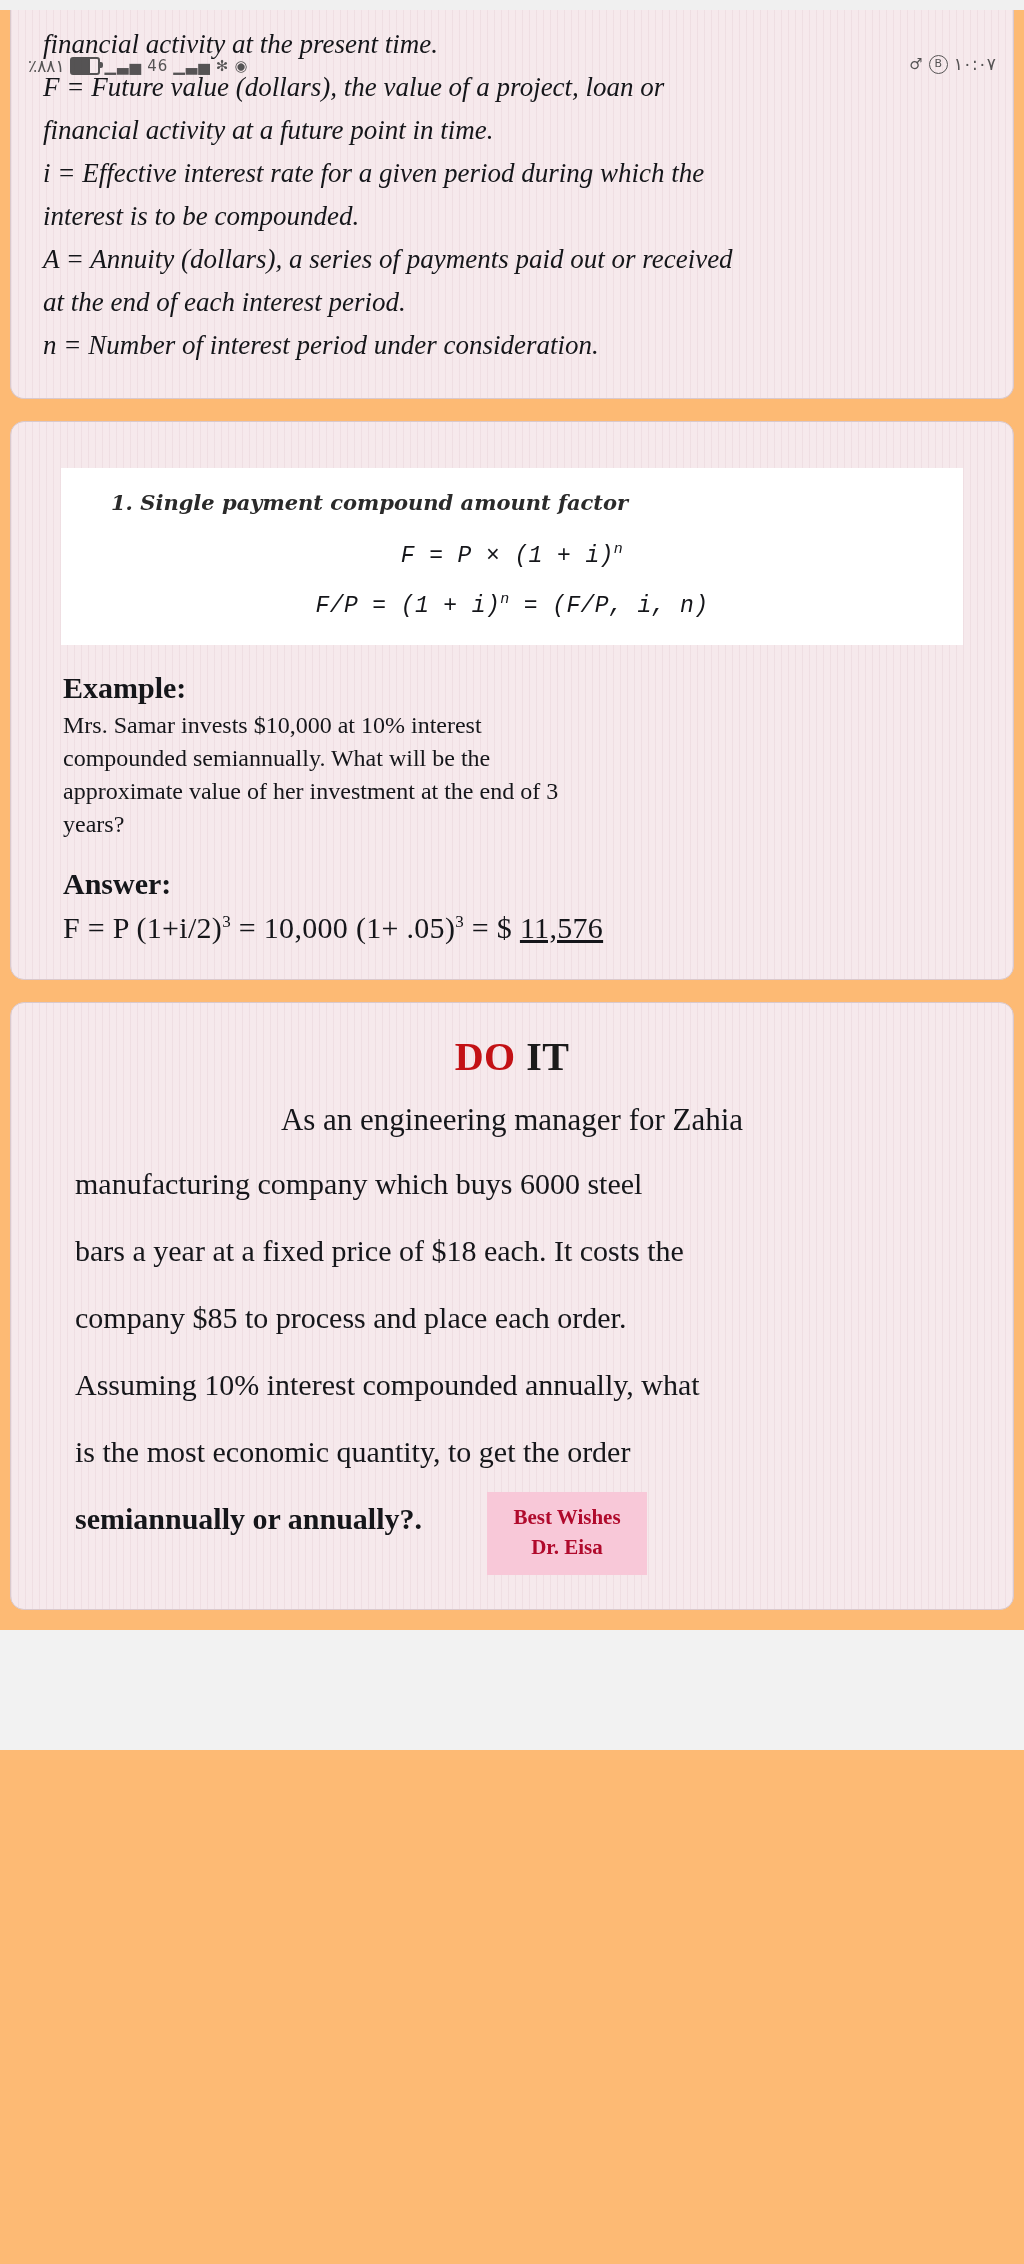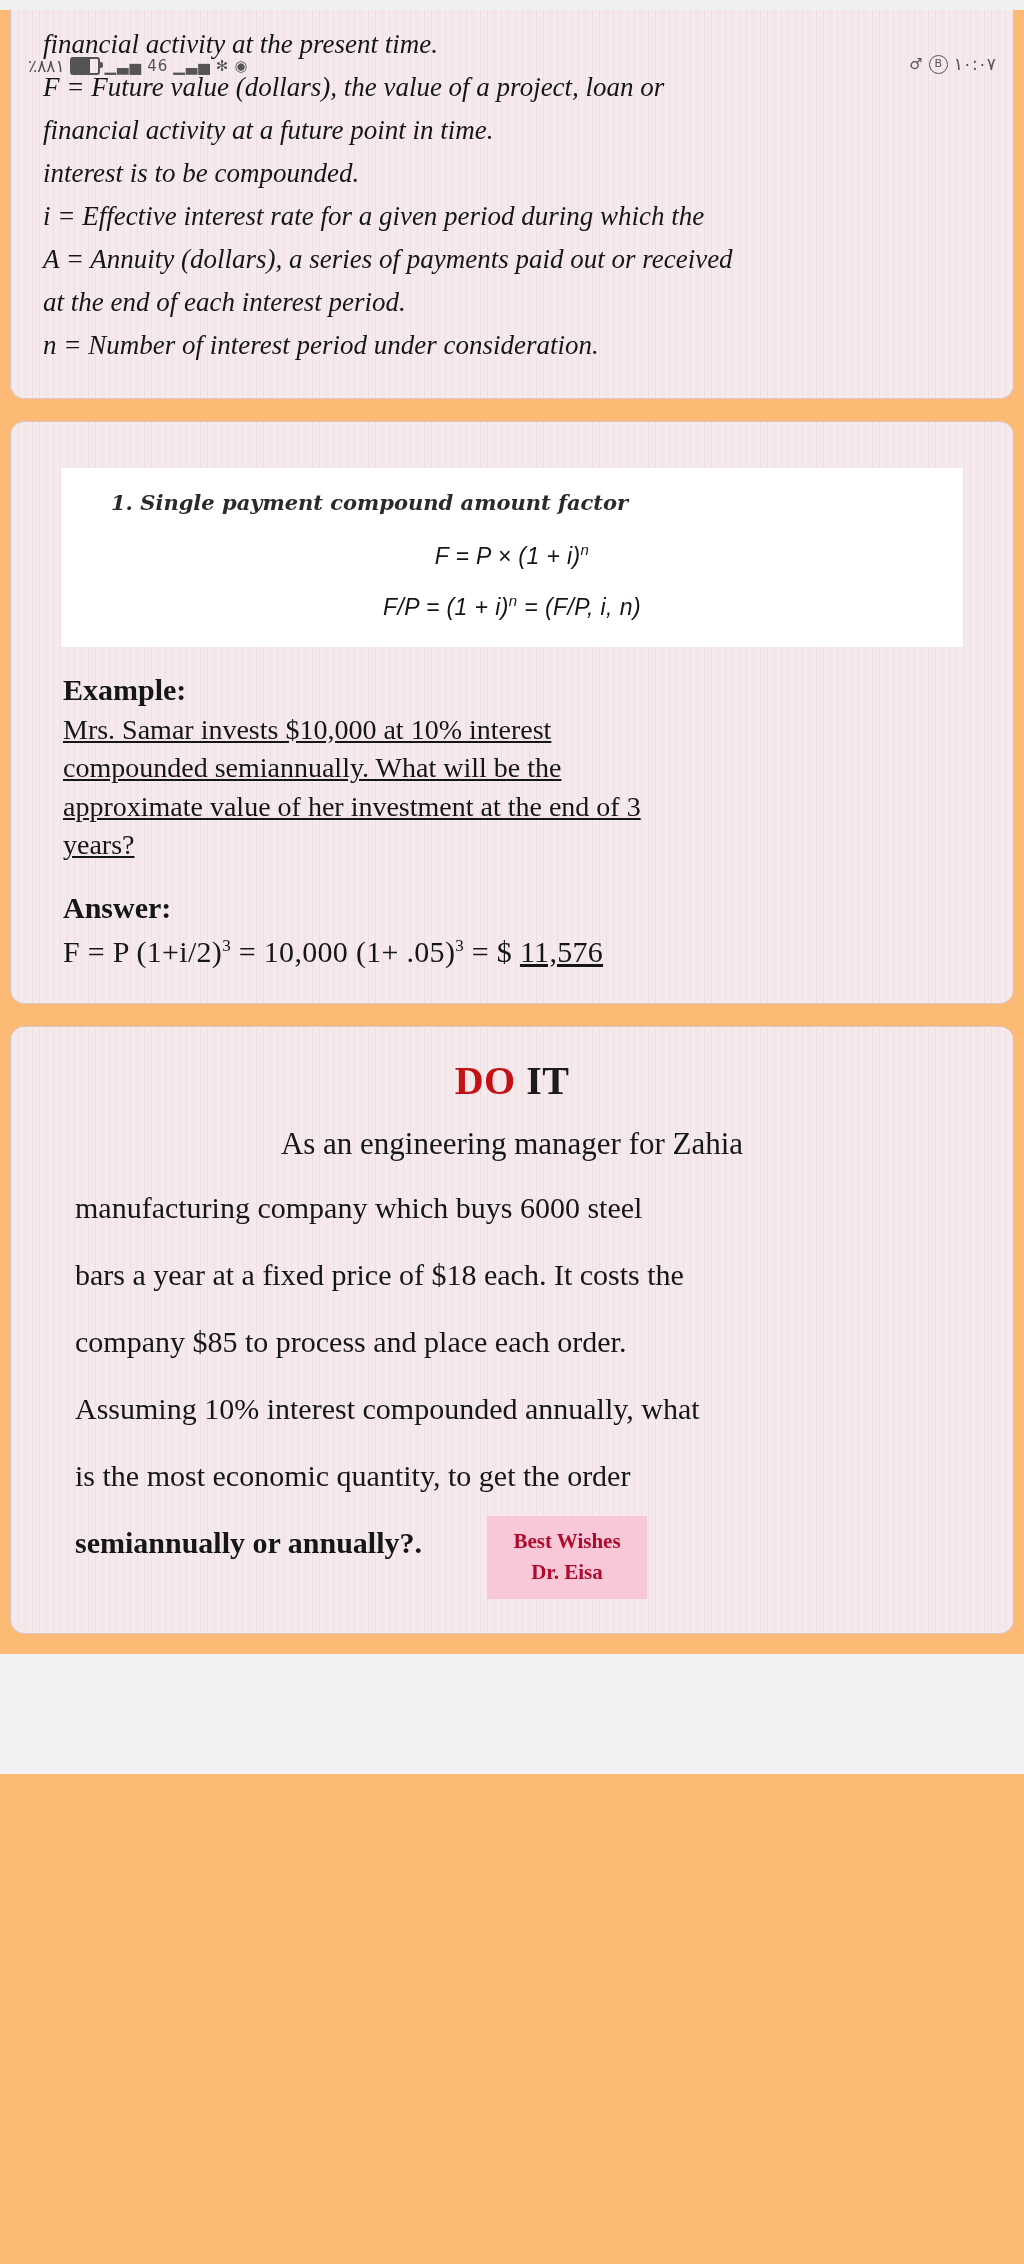--- a/index.html
+++ b/index.html
@@ -129,42 +129,41 @@
   }
   .factor-title {
     font-family: "DejaVu Serif", serif;
     font-style: italic;
     font-size: 21px;
     color: #2a2a2a;
     margin: 0 0 26px 24px;
     font-weight: bold;
   }
   .formula {
-    font-family: Liberation Sans, sans-serif;
+    font-family: Liberation Mono, monospace;
     font-style: italic;
     font-size: 23px;
     text-align: center;
     margin: 0 0 22px 0;
     letter-spacing: .4px;
   }
   .formula .sup { font-size: 15px; vertical-align: super; font-style: italic;}
   .formula.f2 { margin-bottom: 0; }
 
   .h-label {
     font-family: "Liberation Serif", serif;
     font-weight: bold;
     font-size: 30px;
     margin: 26px 0 4px 26px;
   }
   .body-line {
-    font-size: 28px;
+    font-size: 24px;
     line-height: 1.38;
     margin: 0 0 0 26px;
     padding-right: 30px;
-    text-decoration: underline;
   }
   .answer-line {
     font-size: 30px;
     margin: 10px 0 0 26px;
     letter-spacing: .3px;
   }
   .answer-line .sup { font-size: 17px; vertical-align: super; }
   .answer-line .ul { text-decoration: underline; }
 
   
@@ -226,22 +225,22 @@
       <span class="sb-icon">♂</span>
       <span class="circ-b">B</span>
       <span>١٠:٠٧</span>
     </div>
   </div>
 
   <section class="card" id="card-definitions">
     <p class="def-line">financial activity at the present time.</p>
     <p class="def-line">F = Future value (dollars), the value of a project, loan or</p>
     <p class="def-line">financial activity at a future point in time.</p>
+    <p class="def-line">i = Effective interest rate for a given period during which the</p>
     <p class="def-line">interest is to be compounded.</p>
-    <p class="def-line">i = Effective interest rate for a given period during which the</p>
     <p class="def-line">A = Annuity (dollars), a series of payments paid out or received</p>
     <p class="def-line">at the end of each interest period.</p>
     <p class="def-line">n = Number of interest period under consideration.</p>
   </section>
 
   <section class="card" id="card-example">
     <div class="white-box">
       <div class="factor-title">1. Single payment compound amount factor</div>
       <div class="formula">
         <span>F = P × (1 + i)</span><span class="sup">n</span>

